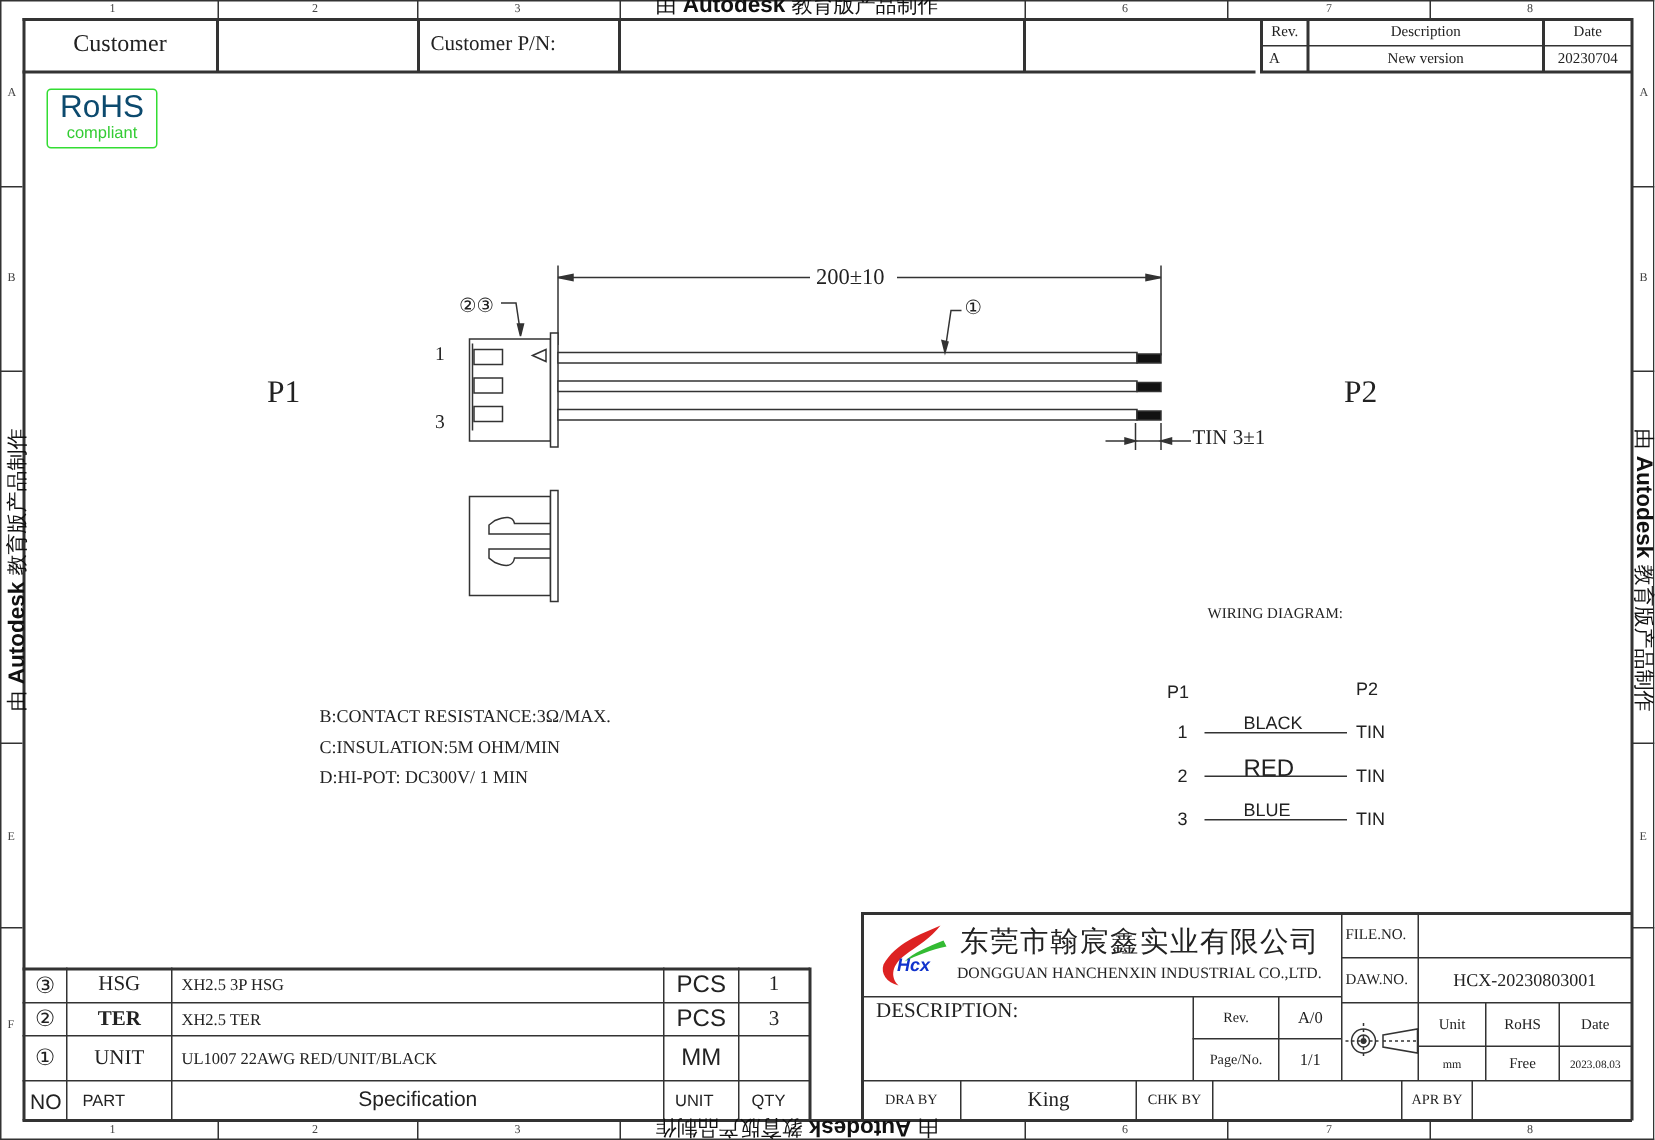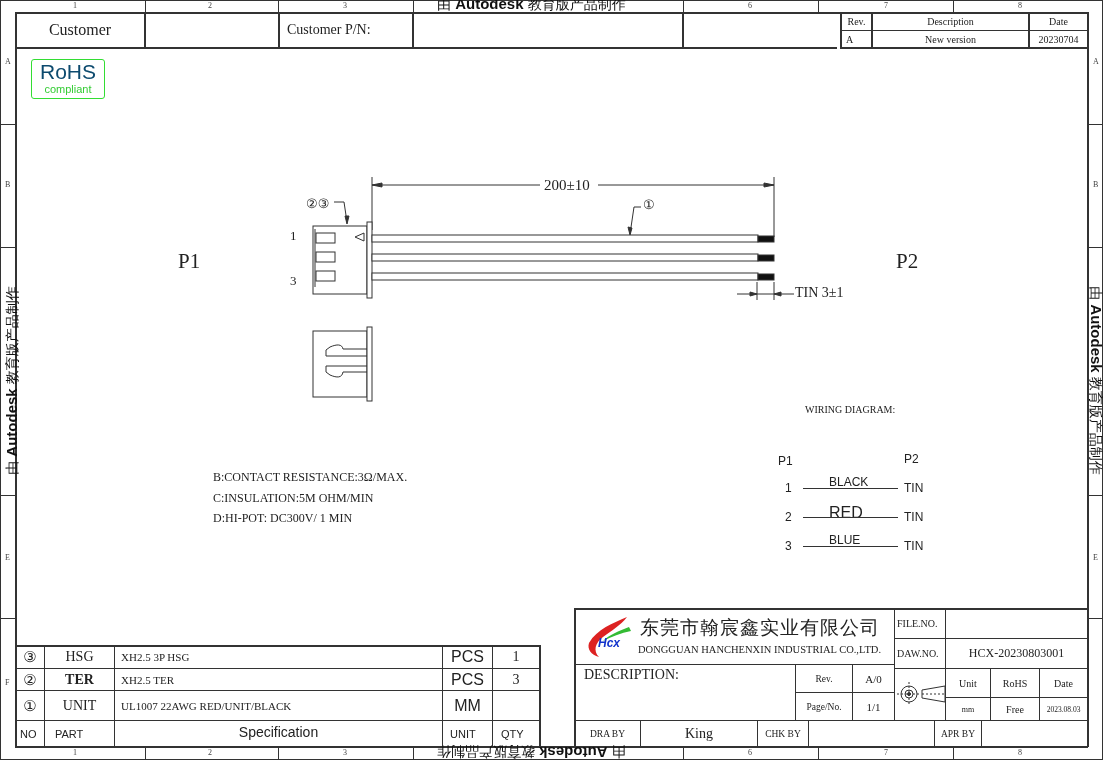--- a/index.html
+++ b/index.html
@@ -235,21 +235,21 @@
   <div class="cell serif" style="left:115px;top:669px;width:327px;height:21px;font-size:11px;justify-content:flex-start;padding-left:6px;">XH2.5 TER</div>
   <div class="cell sans" style="left:443px;top:669px;width:49px;height:21px;font-size:16px;">PCS</div>
   <div class="cell serif" style="left:493px;top:669px;width:46px;height:21px;font-size:14px;">3</div>
 
   <div class="cell serif" style="left:16px;top:691px;width:28px;height:29px;font-size:15px;">①</div>
   <div class="cell serif" style="left:45px;top:691px;width:69px;height:29px;font-size:14px;">UNIT</div>
   <div class="cell serif" style="left:115px;top:691px;width:327px;height:29px;font-size:11px;justify-content:flex-start;padding-left:6px;">UL1007 22AWG RED/UNIT/BLACK</div>
   <div class="cell sans" style="left:443px;top:691px;width:49px;height:29px;font-size:16px;">MM</div>
   <div class="cell serif" style="left:493px;top:691px;width:46px;height:29px;font-size:14px;"></div>
 
-  <div class="cell sans" style="left:4px;top:721px;width:28px;height:25px;font-size:11px;justify-content:flex-start;padding-left:16px;">NO</div>
+  <div class="cell sans" style="left:4px;top:721px;width:28px;height:25px;font-size:14px;justify-content:flex-start;padding-left:16px;">NO</div>
   <div class="cell sans" style="left:45px;top:721px;width:69px;height:25px;font-size:11px;justify-content:flex-start;padding-left:10px;">PART</div>
   <div class="cell sans" style="left:115px;top:721px;width:327px;height:22px;font-size:14px;">Specification</div>
   <div class="cell sans" style="left:443px;top:721px;width:49px;height:25px;font-size:11px;justify-content:flex-start;padding-left:7px;">UNIT</div>
   <div class="cell sans" style="left:493px;top:721px;width:46px;height:25px;font-size:11px;justify-content:flex-start;padding-left:8px;">QTY</div>
 </div>
 
 <div>
 
   <div class="ln" style="left:574px;top:608px;width:514px;height:1.5px;"></div>
   <div class="ln" style="left:574px;top:608px;width:1.5px;height:139px;"></div>

